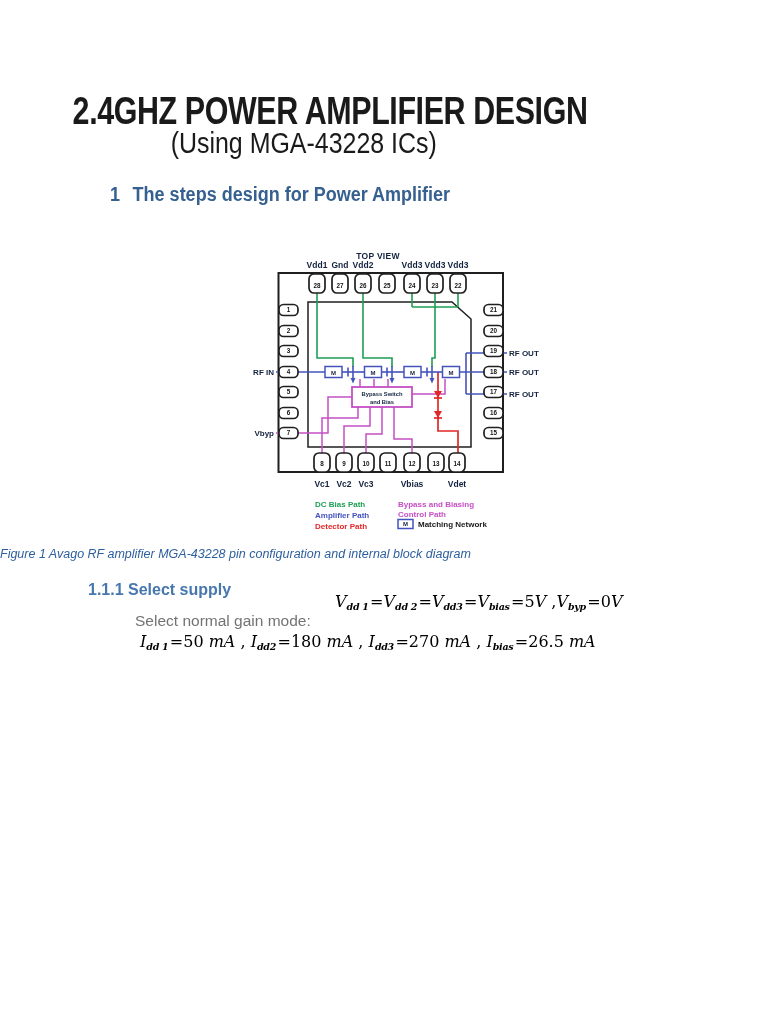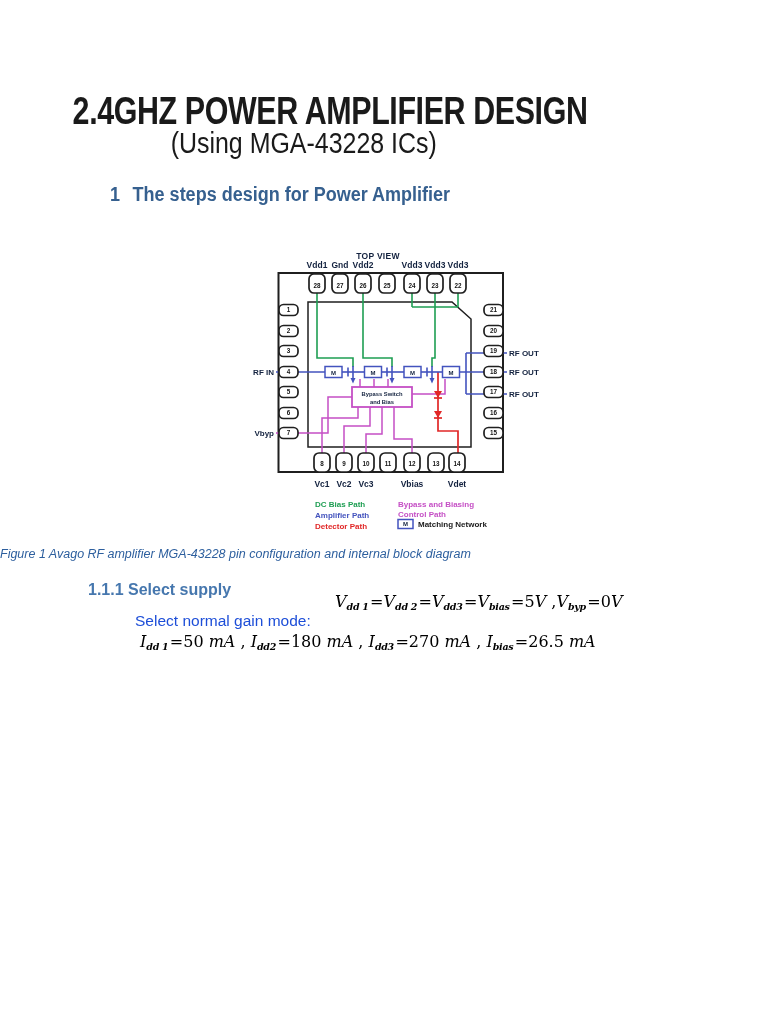--- a/index.html
+++ b/index.html
@@ -14,21 +14,21 @@
   .h1{position:absolute;top:183px;left:90px;white-space:nowrap;margin-left:20px;}
   .h1 .inner{display:inline-block;transform:scaleX(.90);transform-origin:left;
         font-size:20px;font-weight:bold;color:#36608f;}
   .h1 .num{margin-right:14px;}
   .h2{position:absolute;top:216px;left:88px;white-space:nowrap;}
   .h2 .inner{display:inline-block;transform:scaleX(.93);transform-origin:left;
         font-size:18px;font-weight:600;color:#4677ae;}
   .fig-caption{position:absolute;top:547px;left:0;width:768px;text-align:left;
         font-size:12.5px;font-style:italic;color:#2d5f9e;}
   .h3{position:absolute;top:581px;left:88px;font-size:16px;font-weight:600;color:#4677ae;white-space:nowrap;}
-  .para{position:absolute;top:612px;left:135px;font-size:15.5px;color:#1d4ed8;white-space:nowrap;}
+  .para{position:absolute;top:612px;left:135px;font-size:15.5px;color:#737373;white-space:nowrap;}
   .eq{position:absolute;font-family:"DejaVu Serif",serif;font-size:16px;color:#000000;white-space:nowrap;}
   .eq-voltage{top:592px;left:335px;}
   .eq-current{top:632px;left:140px;}
   .eq .t-v{font-style:italic;}
   .eq .t-s{font-style:italic;font-weight:bold;font-size:9.5px;position:relative;top:3px;
         margin-right:1.5px;letter-spacing:-0.3px;}
   .eq .t-o,.eq .t-n{font-style:normal;}
 
   
   .diagram{position:absolute;left:240px;top:246px;width:310px;height:292px;}

